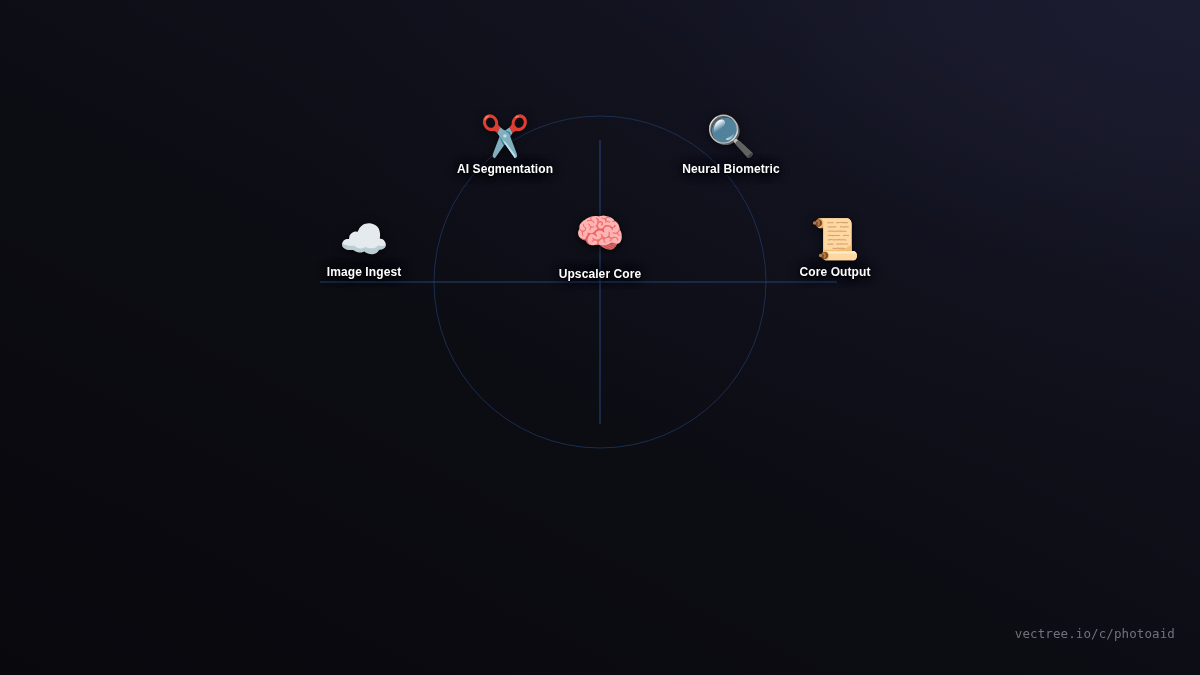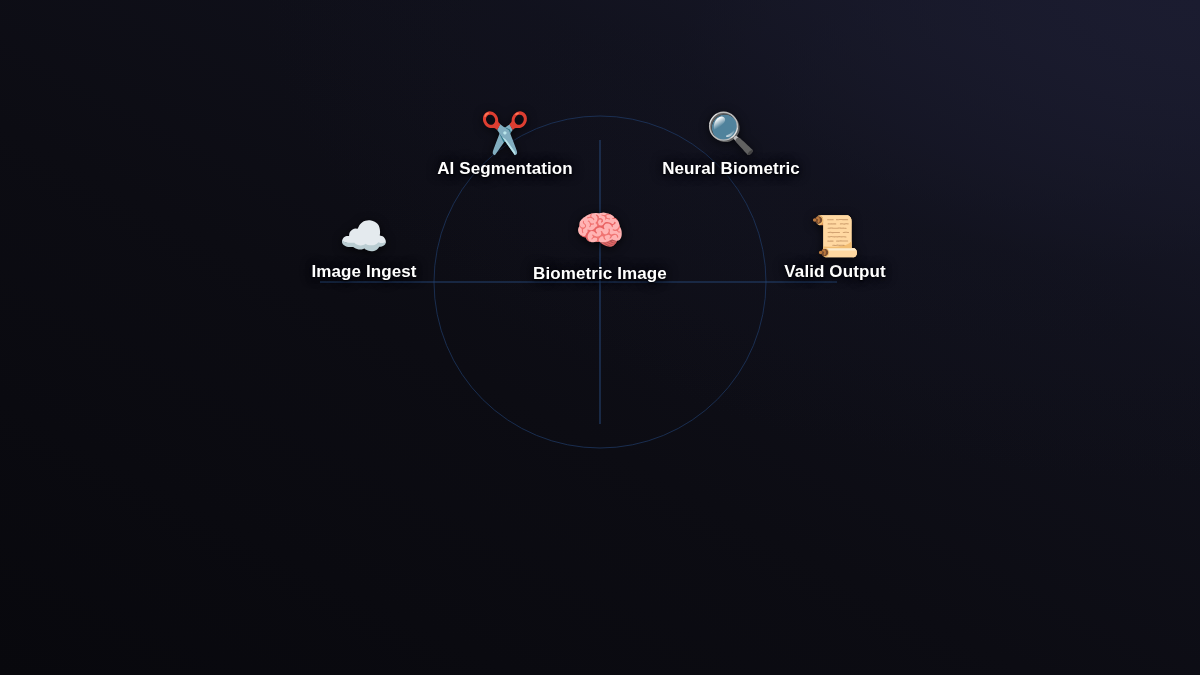--- a/index.html
+++ b/index.html
@@ -41,21 +41,21 @@
     line-height:42px;
     height:44px;
     display:flex;
     align-items:center;
     justify-content:center;
     user-select:none;
     filter:drop-shadow(0 2px 5px rgba(0,0,0,.75));
   }
   .node-label {
     margin-top:4px;
-    font-size:17px;
+    font-size:12px;
     font-weight:bold;
     color:#ffffff;
     letter-spacing:.1px;
     white-space:nowrap;
     text-shadow:
       0 0 6px rgba(8,8,14,.98),
       0 0 12px rgba(8,8,14,.9),
       0 1px 2px rgba(0,0,0,1);
   }
 
@@ -90,27 +90,31 @@
     <div class="node-label">Image Ingest</div>
   </div>
 
   <div class="node" style="left:505px; top:145px;">
     <div class="node-icon">✂️</div>
     <div class="node-label">AI Segmentation</div>
   </div>
 
   <div class="node" style="left:600px; top:246px;">
     <div class="node-icon">🧠</div>
-    <div class="node-label" style="margin-top:12px;">Biometric Image</div>
+    <div class="node-label" style="margin-top:12px;">Upscaler Core</div>
   </div>
 
   <div class="node" style="left:731px; top:145px;">
     <div class="node-icon">🔍</div>
     <div class="node-label">Neural Biometric</div>
   </div>
 
   <div class="node" style="left:835px; top:248px;">
     <div class="node-icon">📜</div>
-    <div class="node-label">Valid Output</div>
+    <div class="node-label">Core Output</div>
   </div>
 
+  <div id="footer">
+
+    <div id="footer-url">vectree.io/c/photoaid</div>
+  </div>
 
 </div>
 
 </body></html>

